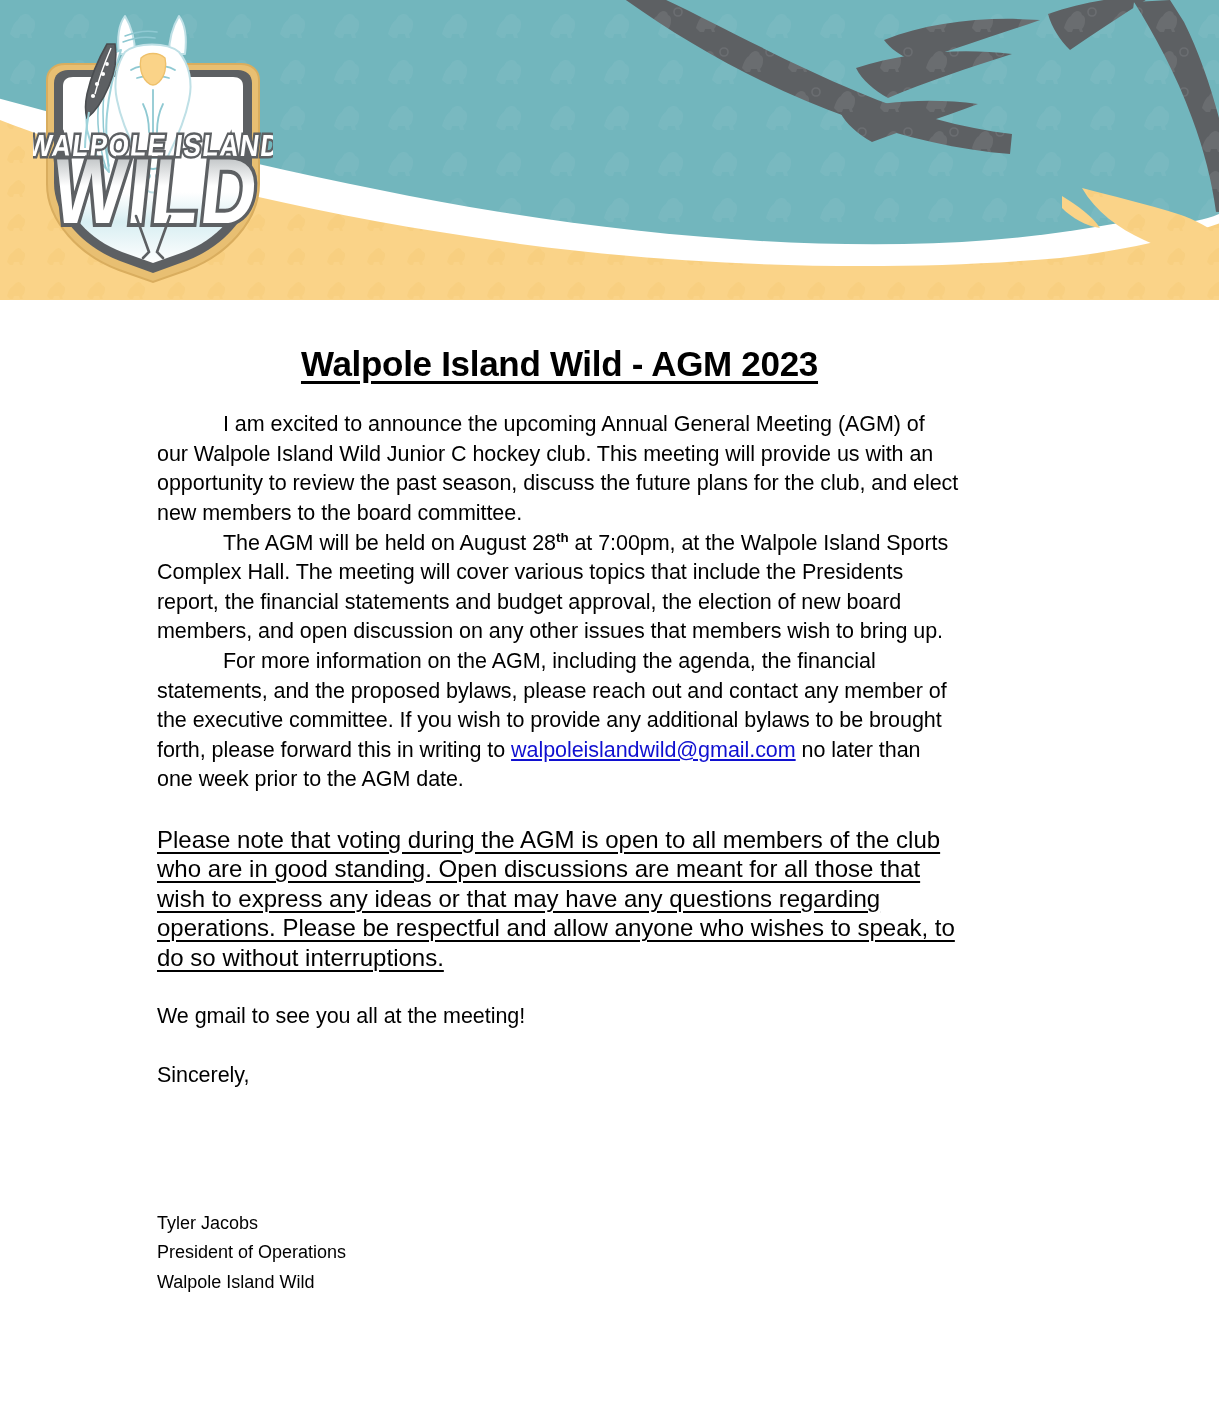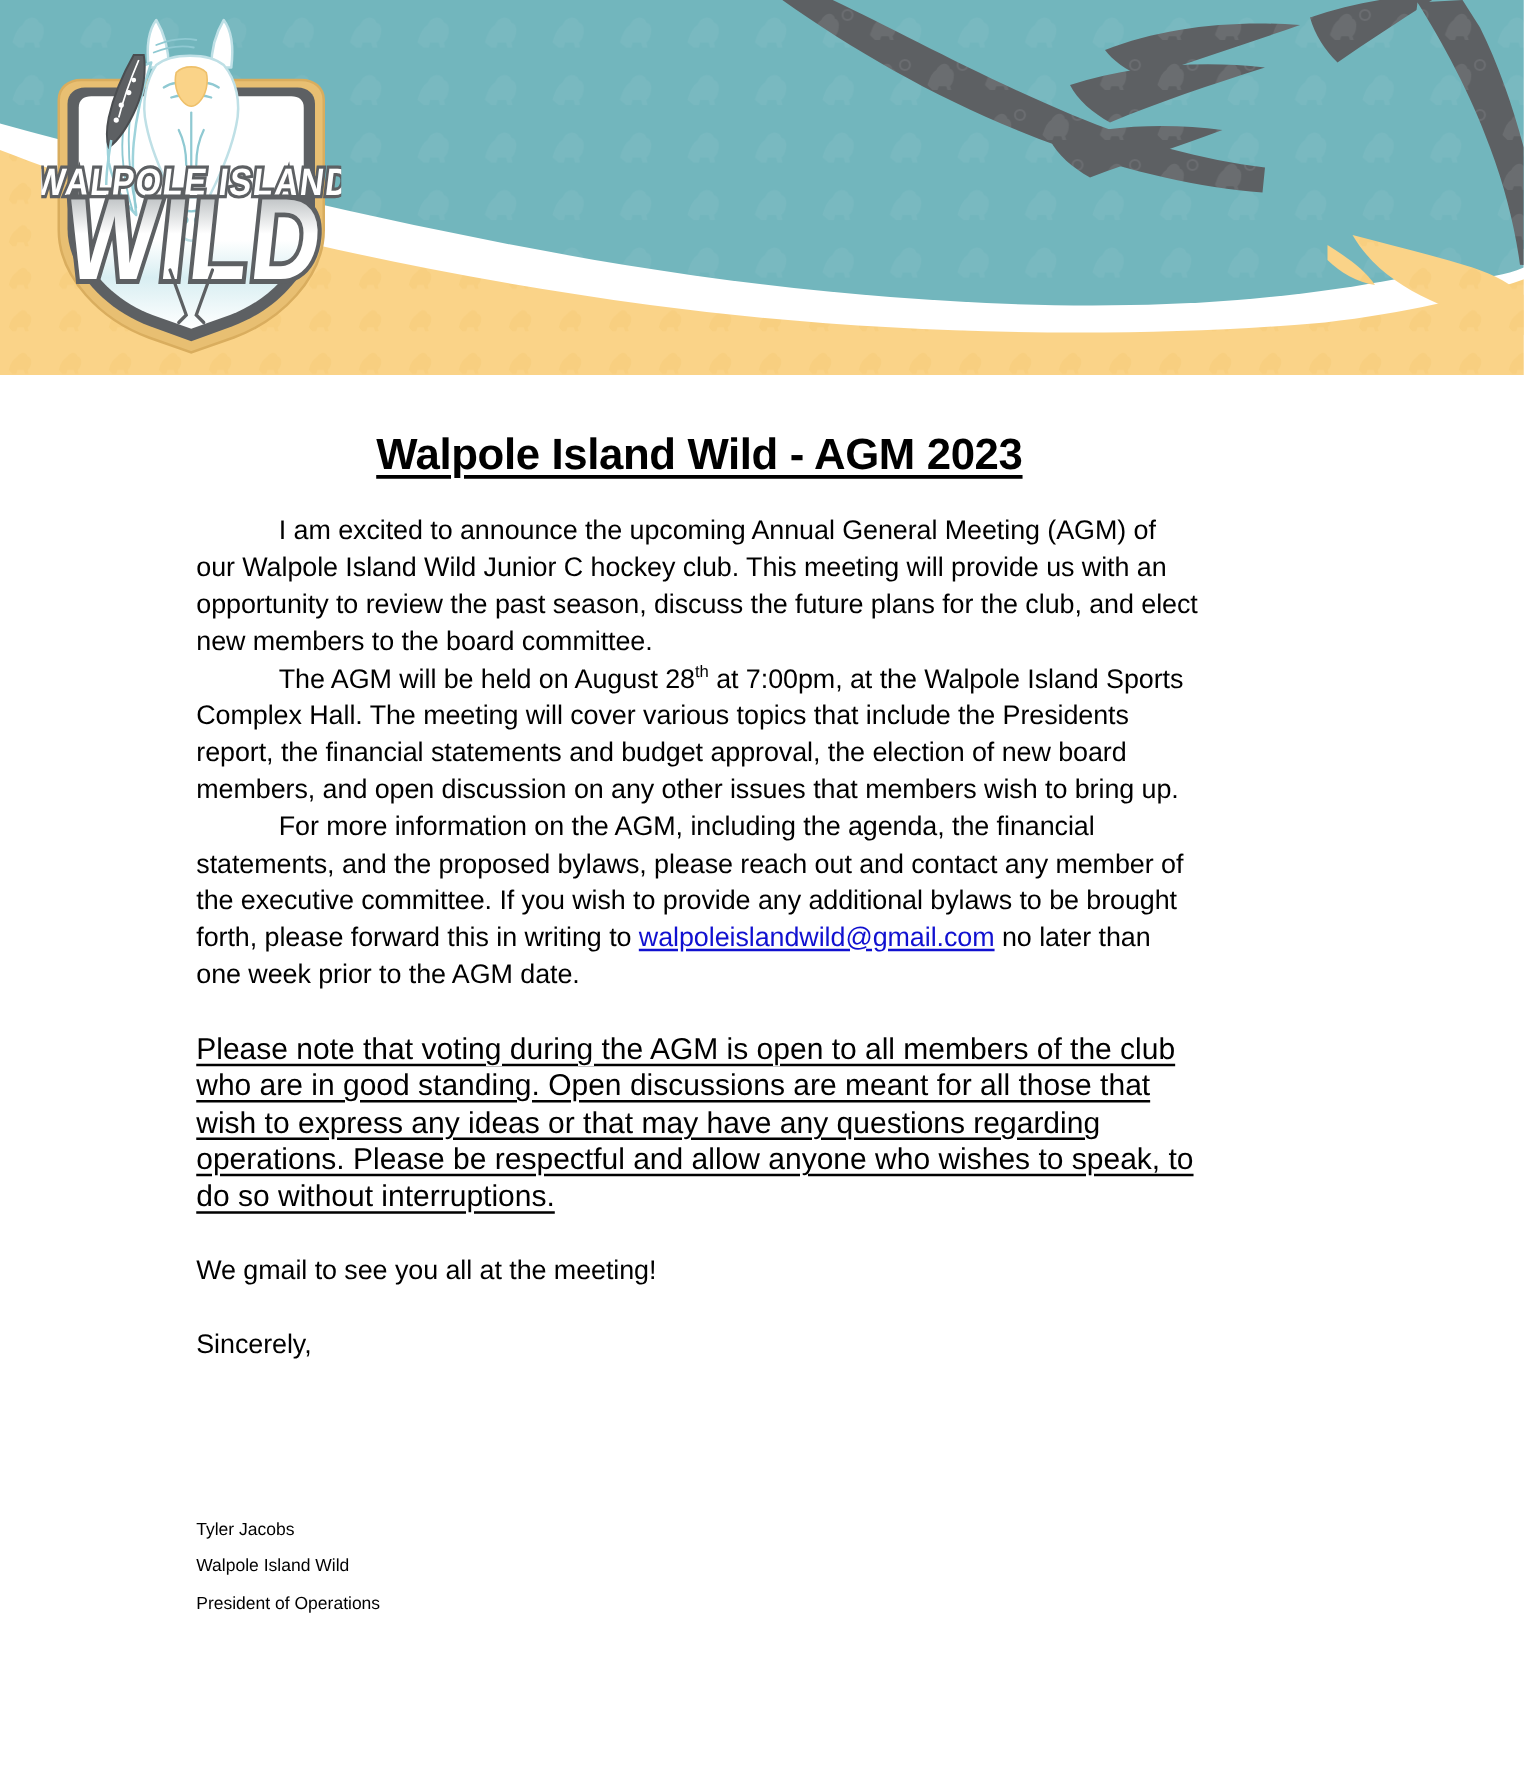--- a/index.html
+++ b/index.html
@@ -72,21 +72,21 @@
 
   p.para {
     font-size: 21.5px;
     line-height: 29.6px;
     margin: 0;
     padding: 0;
     text-align: left;
     letter-spacing: -0.05px;
   }
   p.para .indent { display: inline-block; width: 66px; }
-  sup.ord { font-size: 0.62em; vertical-align: super; line-height: 0; }
+  sup.ord { font-size: 0.62em; vertical-align: super; line-height: 0; font-weight: bold; }
 
   p.para-first { margin-top: 27px; }
 
   p.notice {
     font-size: 24px;
     line-height: 29.6px;
     margin: 0;
     padding: 0;
     text-decoration: underline;
     text-underline-offset: 3.5px;
@@ -97,21 +97,21 @@
   .spacer-2 { height: 29.6px; }
 
   a.maillink {
     color: #1010d0;
     text-decoration: underline;
     text-underline-offset: 2px;
     text-align: right;
   }
 
   .signature p {
-    font-size: 14px;
+    font-size: 18px;
     line-height: 29.6px;
     margin: 0;
     padding: 0;
   }
   .sig-gap { height: 118px; }
 </style>
 </head>
 <body>
 
 <div class="letterhead">
@@ -280,18 +280,18 @@
     <p class="para">We gmail to see you all at the meeting!</p>
 
     <div class="spacer-2"></div>
 
     <p class="para">Sincerely,</p>
 
     <div class="sig-gap"></div>
 
     <div class="signature">
       <p>Tyler Jacobs</p>
+      <p>President of Operations</p>
       <p>Walpole Island Wild</p>
-      <p>President of Operations</p>
     </div>
 
   </div>
 </div>
 
 </body></html>

